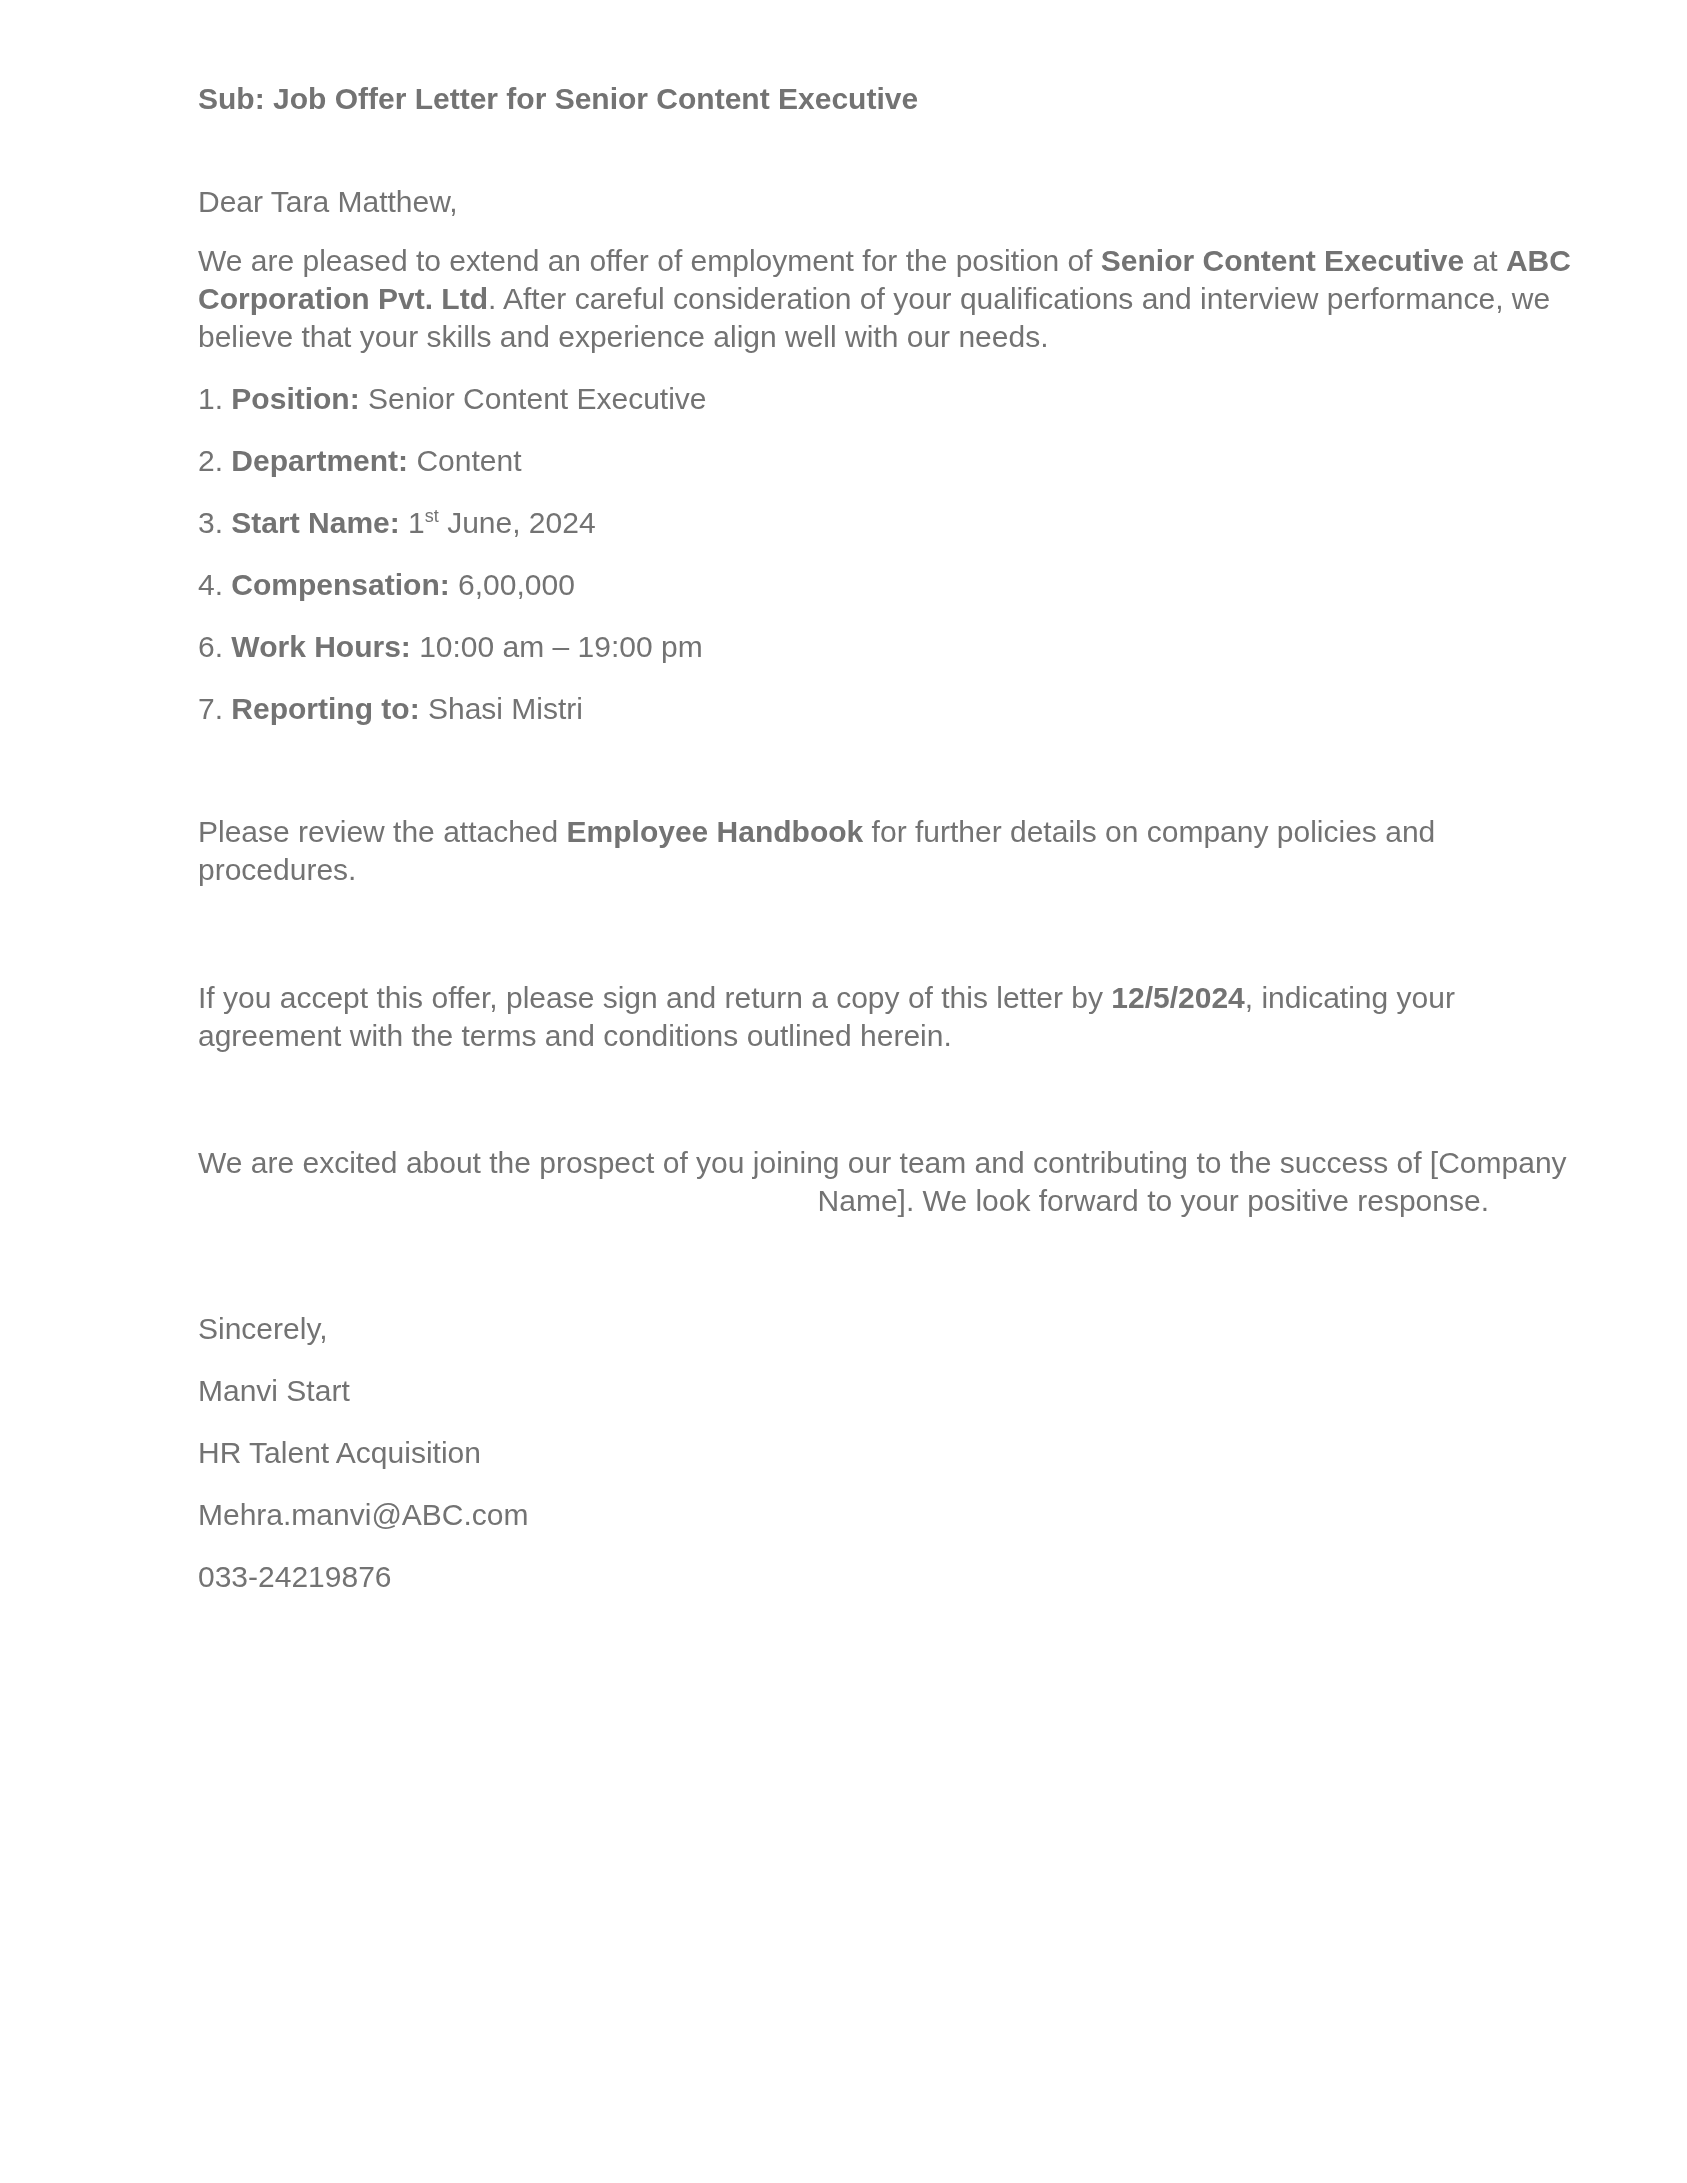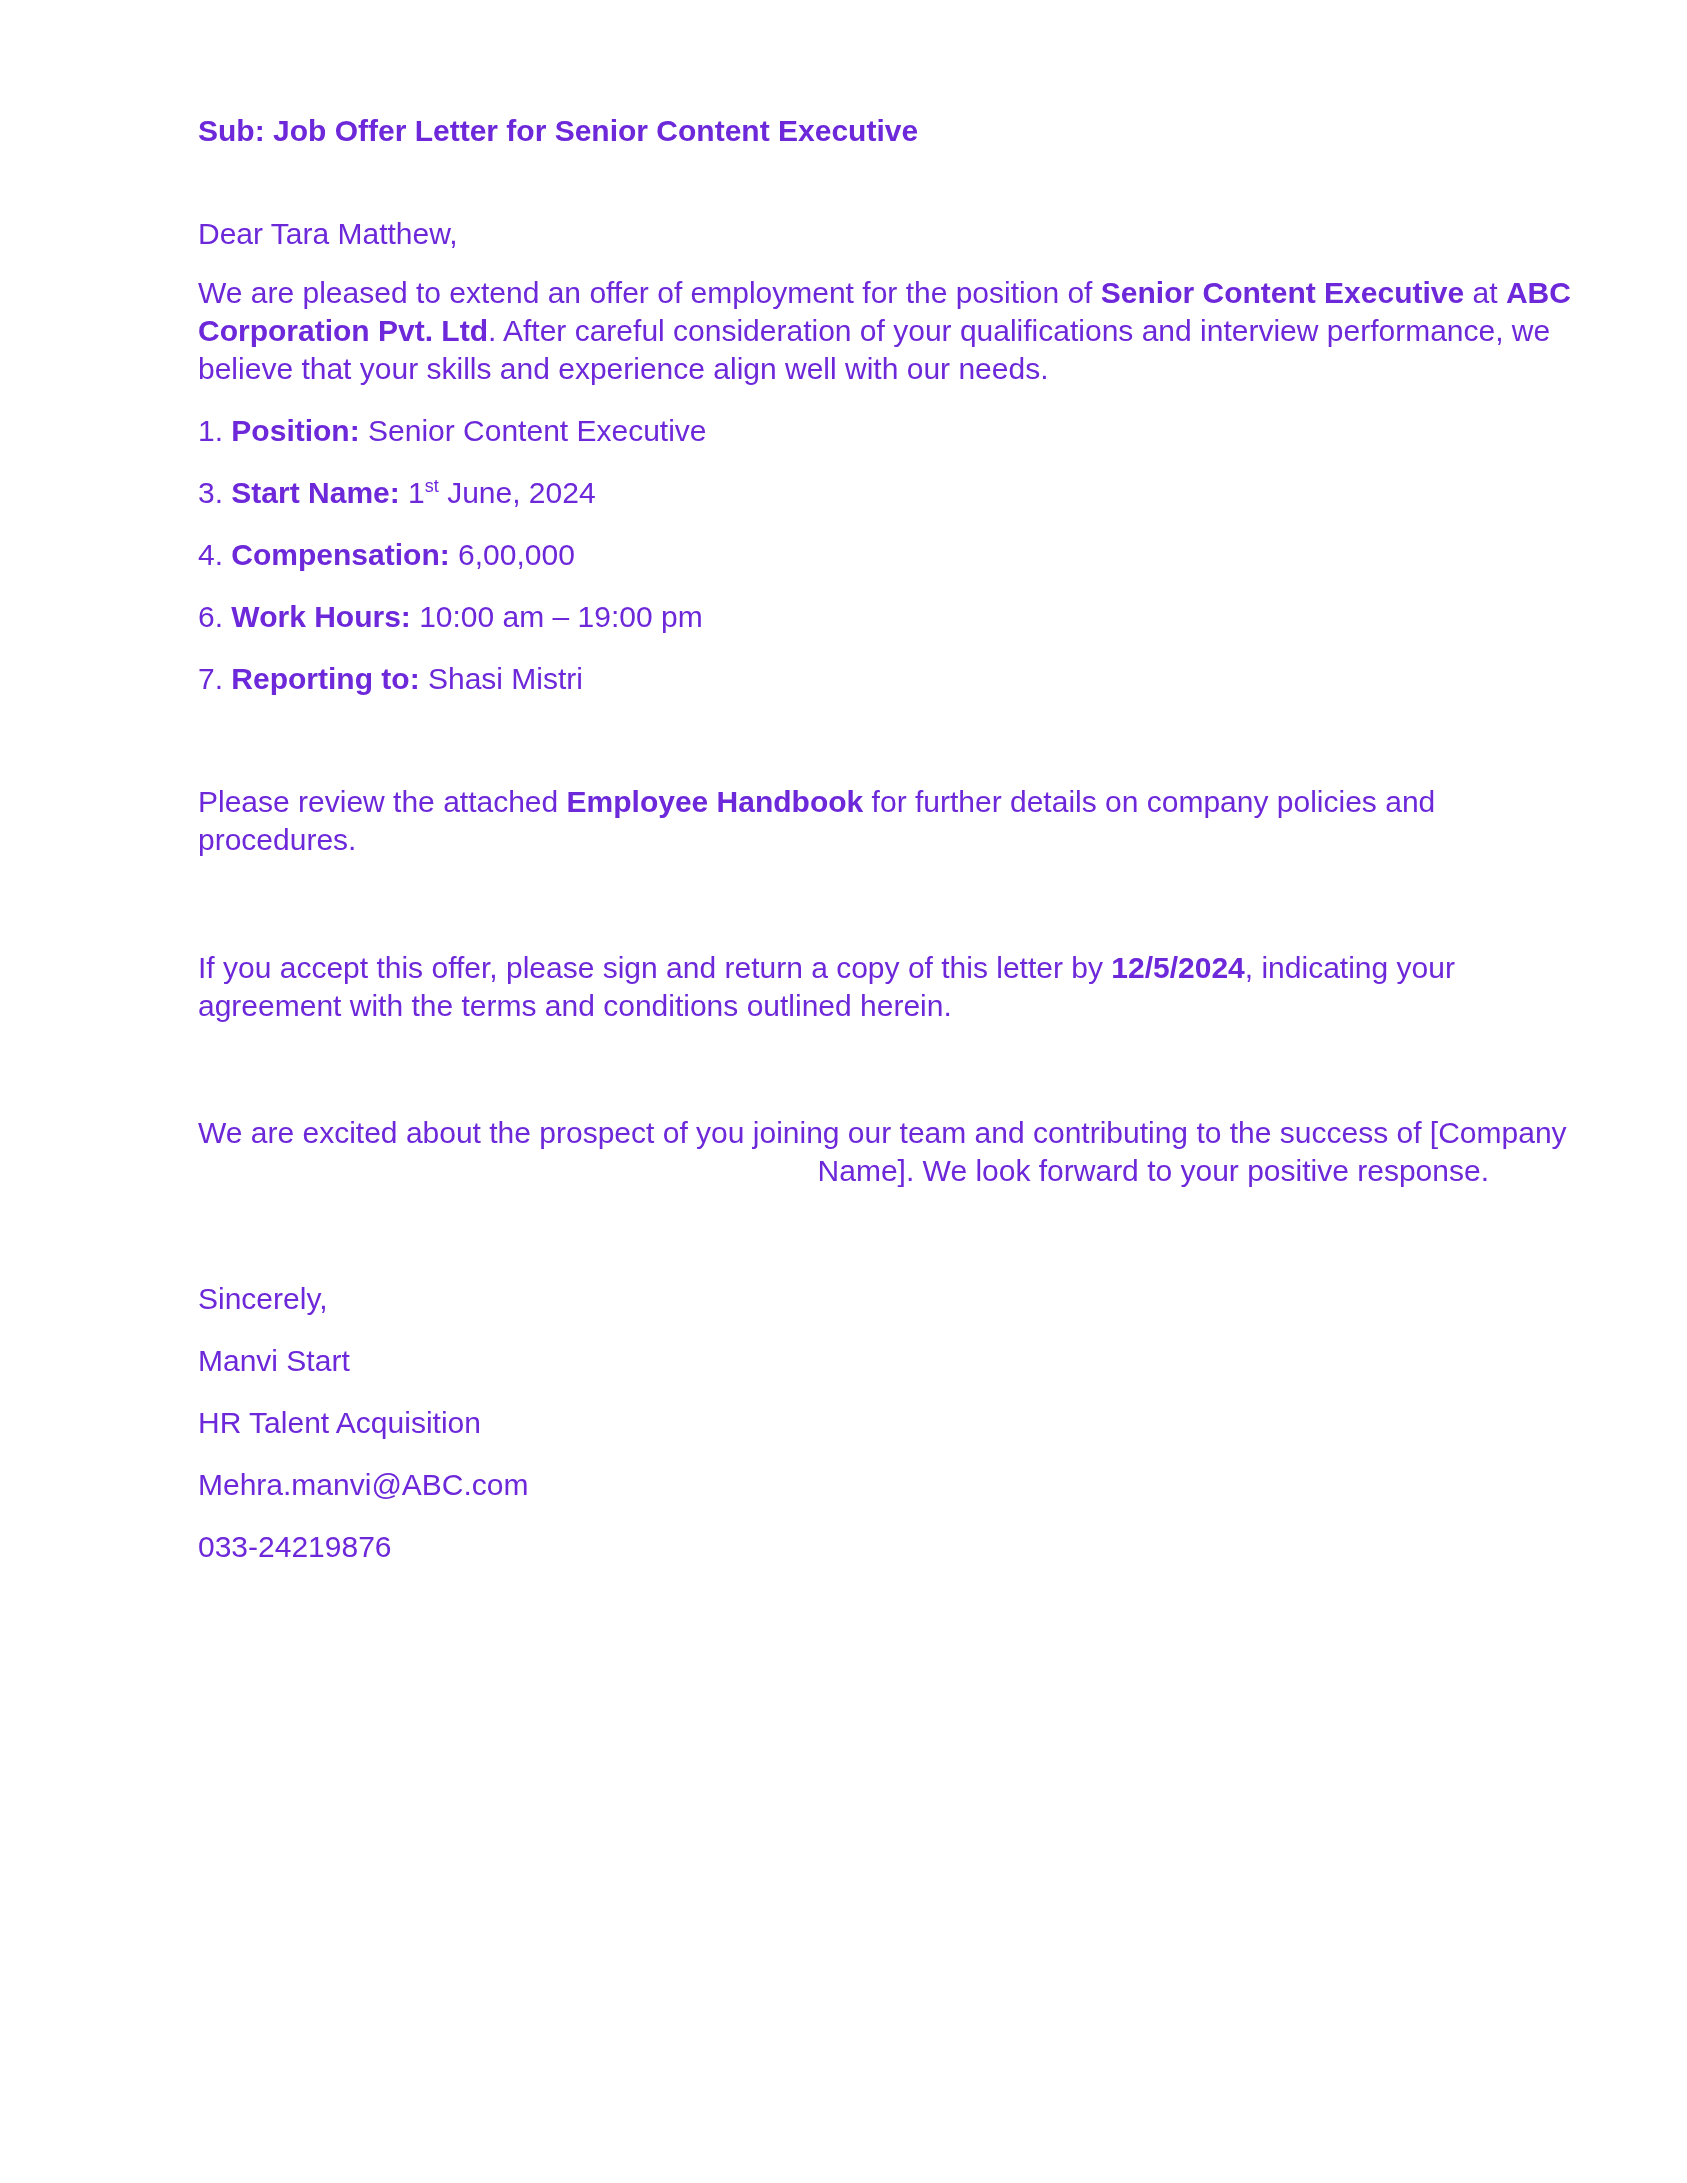--- a/index.html
+++ b/index.html
@@ -6,25 +6,25 @@
     margin: 0;
     padding: 0;
     background: #ffffff;
   }
   .page {
     position: relative;
     width: 1687px;
     height: 1659px;
     background: #ffffff;
     box-sizing: border-box;
-    padding: 112px 198px 0 198px;
+    padding: 80px 198px 0 198px;
     font-family: "Liberation Sans", "DejaVu Sans", sans-serif;
     font-size: 30px;
     line-height: 38px;
-    color: #6d28d9;
+    color: #737373;
     overflow: hidden;
   }
   .page p {
     margin: 0;
     white-space: pre; 
   }
   .bold { font-weight: 700; }
   b { font-weight: 700; }
   sup {
     font-size: 60%;
@@ -50,20 +50,21 @@
   <p class="bold subject">Sub: Job Offer Letter for Senior Content Executive</p>
 
   <p class="greeting">Dear Tara Matthew,</p>
 
   <p class="intro">We are pleased to extend an offer of employment for the position of <b>Senior Content Executive</b> at <b>ABC
 Corporation Pvt. Ltd</b>. After careful consideration of your qualifications and interview performance, we
 believe that your skills and experience align well with our needs.</p>
 
 
   <p class="term">1. <b>Position:</b> Senior Content Executive</p>
+  <p class="term">2. <b>Department:</b> Content</p>
   <p class="term">3. <b>Start Name:</b> 1<sup>st</sup> June, 2024</p>
   <p class="term">4. <b>Compensation:</b> 6,00,000</p>
   <p class="term">6. <b>Work Hours:</b> 10:00 am – 19:00 pm</p>
   <p class="term">7. <b>Reporting to:</b> Shasi Mistri</p>
 
   <p class="handbook">Please review the attached <b>Employee Handbook</b> for further details on company policies and
 procedures.</p>
 
   <p class="acceptance">If you accept this offer, please sign and return a copy of this letter by <b>12/5/2024</b>, indicating your
 agreement with the terms and conditions outlined herein.</p>

